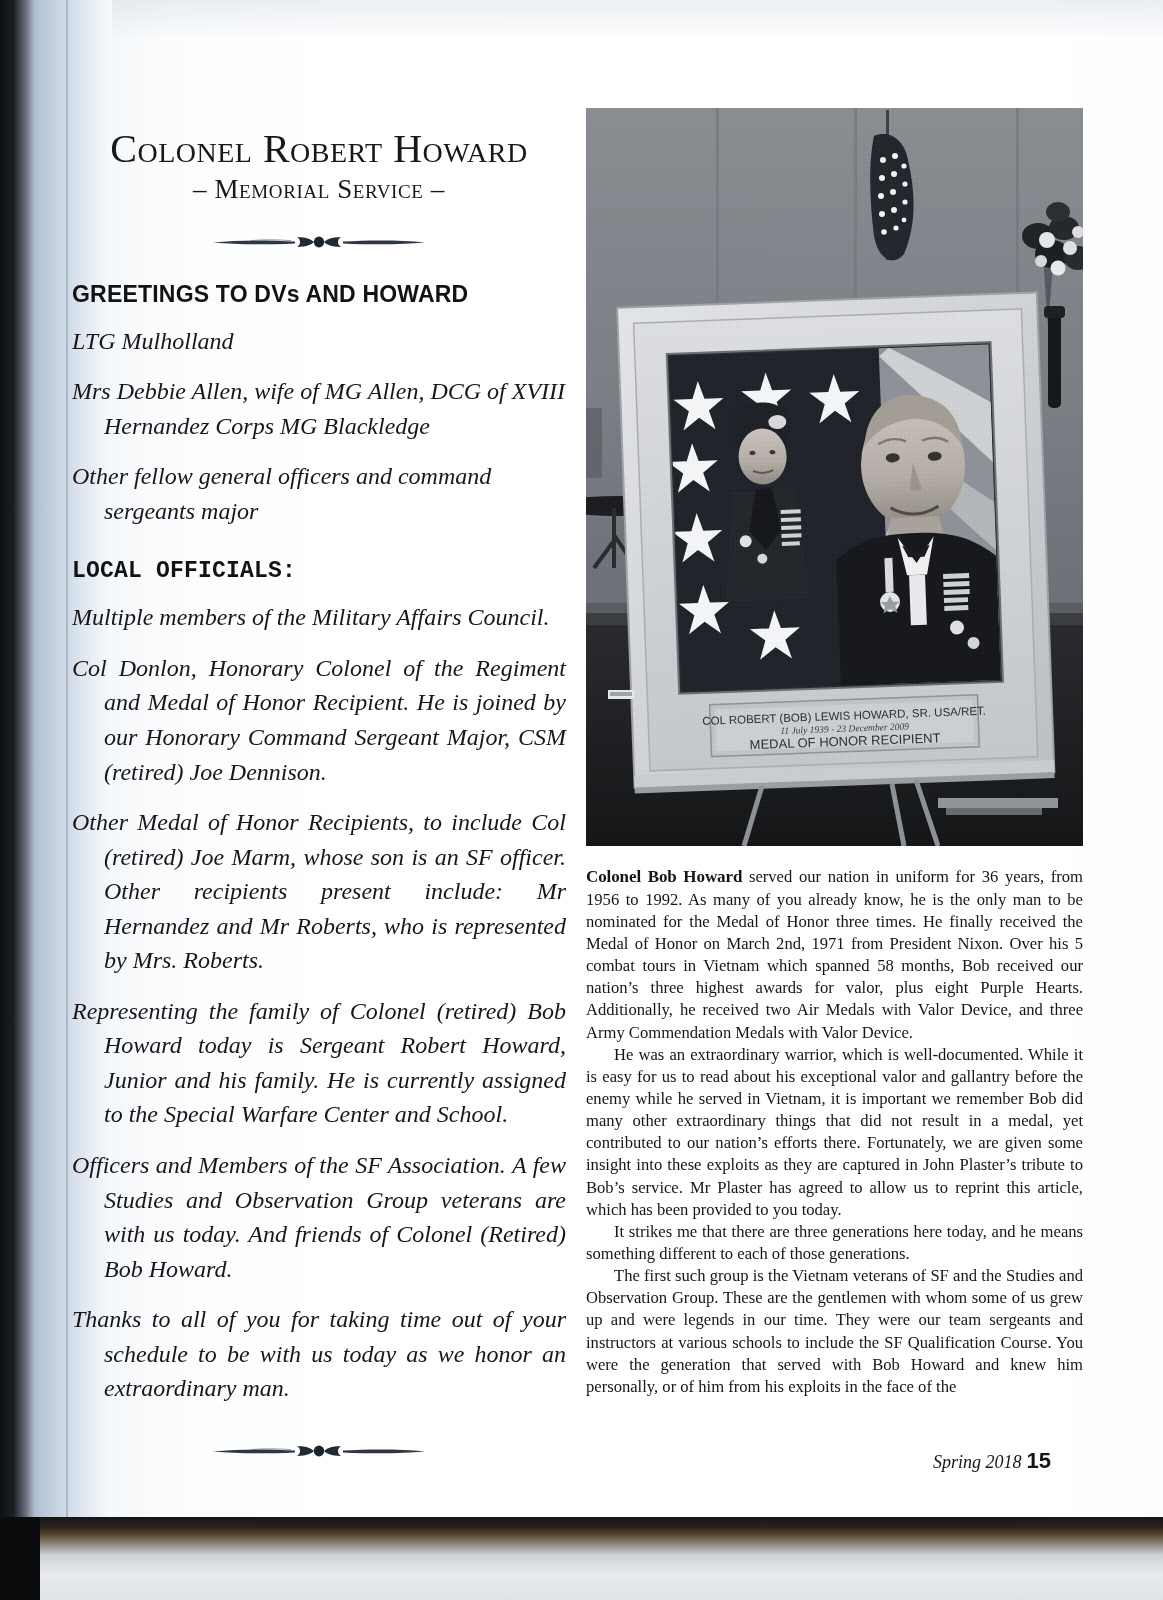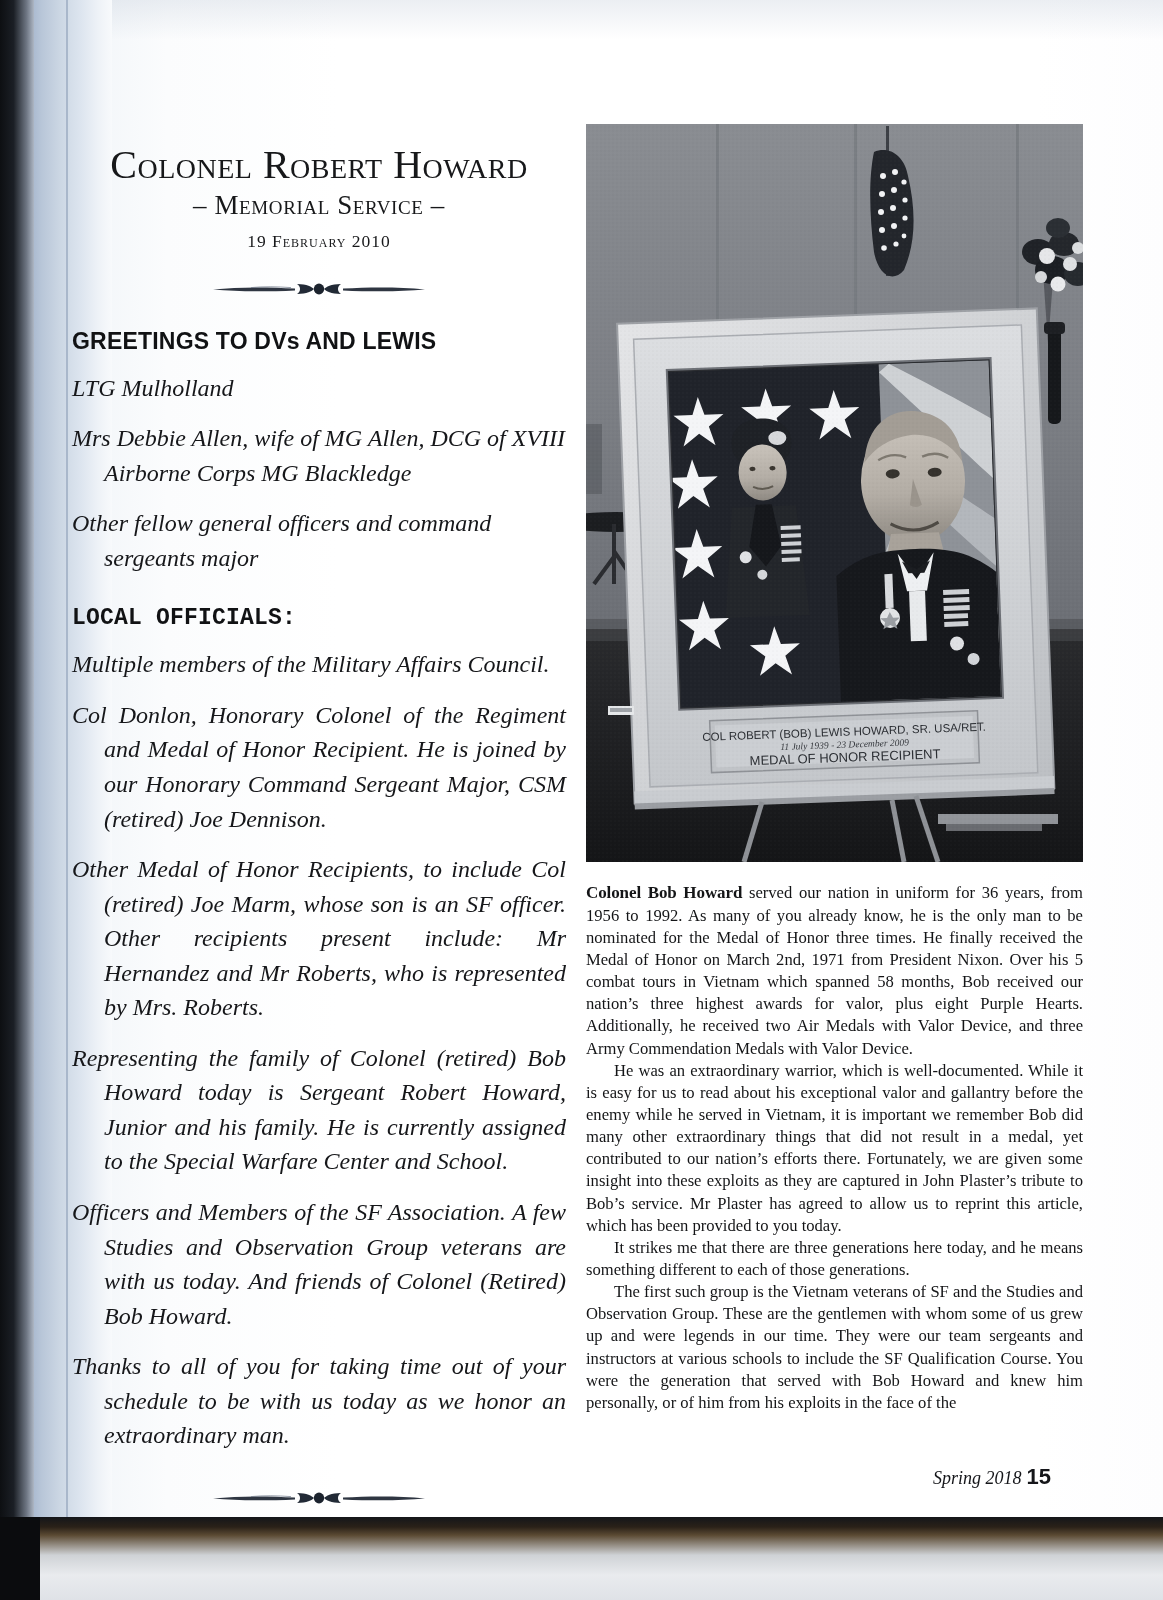--- a/index.html
+++ b/index.html
@@ -55,21 +55,21 @@
     z-index: 4;
   }
   .page-top-shade {
     position: absolute;
     left: 104px; top: 0; width: 1059px; height: 40px;
     background: linear-gradient(to bottom, rgba(190,200,214,0.30), rgba(255,255,255,0));
     z-index: 4;
   }
 
   
-  .content { position: absolute; left: 0; top: 16px; width: 1131px; height: 1528px; z-index: 8; }
+  .content { position: absolute; left: 0; top: 0; width: 1131px; height: 1528px; z-index: 8; }
 
   
   .col-left {
     position: absolute;
     left: 72px;
     top: 128px;
     width: 494px;
     color: #17181a;
   }
   .masthead { text-align: center; }
@@ -190,36 +190,35 @@
   <div class="bed-bottom"></div>
   <div class="bed-bottom-dark"></div>
 
   <div class="content">
 
     <div class="col-left">
 
       <div class="masthead">
         <div class="title-main">Colonel Robert Howard</div>
         <div class="title-sub">– Memorial Service –</div>
-        <div class="title-date">19 February 2010</div>
 
         <svg class="ornament" viewBox="0 0 216 22">
           <path d="M2 11.6 C28 8.8, 58 9.2, 84 10.6 L84 12.4 C58 13.6, 28 14.0, 2 11.6 Z" fill="#2f3642"></path>
           <path d="M214 11.6 C188 8.8, 158 9.2, 132 10.6 L132 12.4 C158 13.6, 188 14.0, 214 11.6 Z" fill="#2f3642"></path>
           <path d="M86 6 C96 6, 101 9, 103 11 C101 13, 96 16, 86 16 C90 13.5, 90 8.5, 86 6 Z" fill="#222a36"></path>
           <path d="M130 6 C120 6, 115 9, 113 11 C115 13, 120 16, 130 16 C126 13.5, 126 8.5, 130 6 Z" fill="#222a36"></path>
           <ellipse cx="108" cy="11" rx="5.2" ry="5.4" fill="#1c232e"></ellipse>
           <path d="M40 9.6 C52 8.4, 66 8.6, 80 9.6" stroke="#6b7686" stroke-width="0.7" fill="none"></path>
         </svg>
       </div>
 
       <div>
-        <div class="sec-head">GREETINGS TO DVs AND LEWIS</div>
+        <div class="sec-head">GREETINGS TO DVs AND HOWARD</div>
         <p class="ital-p">LTG Mulholland</p>
-        <p class="ital-p">Mrs Debbie Allen, wife of MG Allen, DCG of XVIII Airborne Corps MG Blackledge</p>
+        <p class="ital-p">Mrs Debbie Allen, wife of MG Allen, DCG of XVIII Hernandez Corps MG Blackledge</p>
         <p class="ital-p">Other fellow general officers and command sergeants major</p>
       </div>
 
       <div>
         <div class="sec-head second">LOCAL OFFICIALS:</div>
         <p class="ital-p">Multiple members of the Military Affairs Council.</p>
         <p class="ital-p just">Col Donlon, Honorary Colonel of the Regiment and Medal of Honor Recipient.  He is joined by our Honorary Command Sergeant Major, CSM (retired) Joe Dennison.</p>
         <p class="ital-p just">Other Medal of Honor Recipients, to include Col (retired) Joe Marm, whose son is an SF officer.  Other recipients present include: Mr Hernandez and Mr Roberts, who is represented by Mrs. Roberts.</p>
         <p class="ital-p just">Representing the family of Colonel (retired) Bob Howard today is Sergeant Robert Howard, Junior and his family.  He is currently assigned to the Special Warfare Center and School.</p>
         <p class="ital-p just">Officers and Members of the SF Association. A few Studies and Observation Group veterans are with us today. And friends of Colonel (Retired) Bob Howard.</p>

